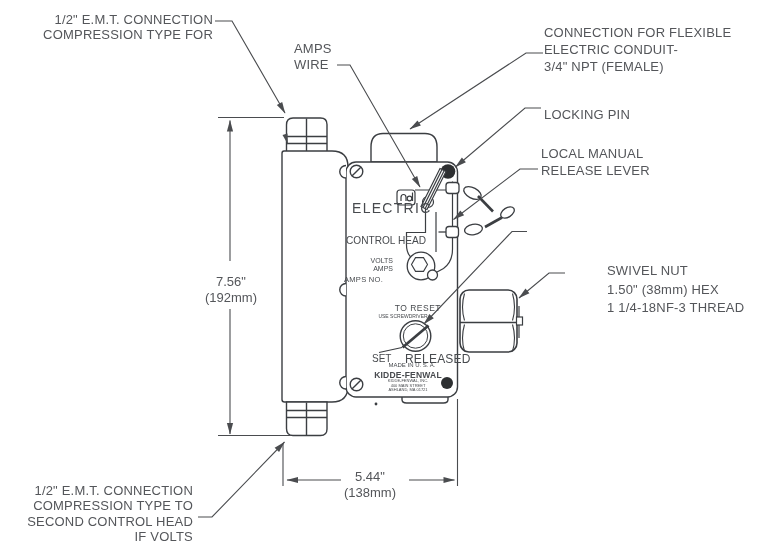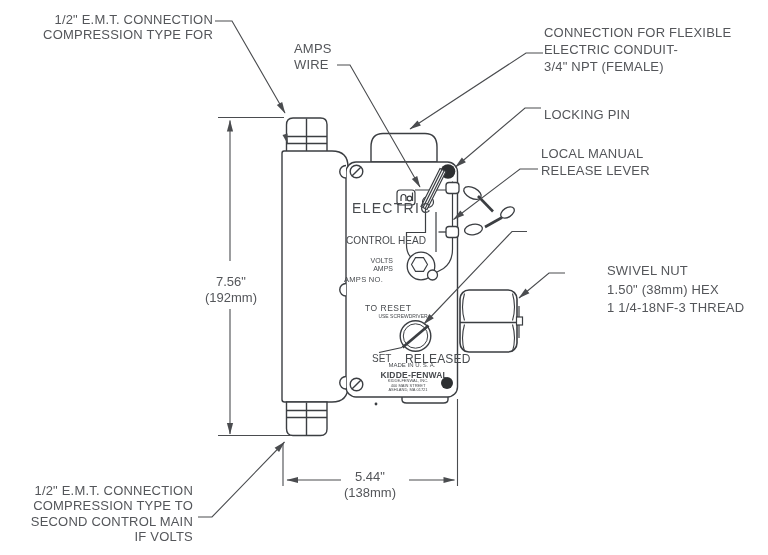--- a/index.html
+++ b/index.html
@@ -180,43 +180,43 @@
 
 <div class="lbl lh18" style="left:567px;top:262px;margin-left:40px;">
   <div>SWIVEL NUT</div>
   <div>1.50" (38mm) HEX</div>
   <div>1 1/4-18NF-3 THREAD</div>
 </div>
 
 <div class="lbl ra lh15" style="right:575px;top:483px;">
   <div>1/2" E.M.T. CONNECTION</div>
   <div>COMPRESSION TYPE TO</div>
-  <div>SECOND CONTROL MAIN</div>
+  <div>SECOND CONTROL HEAD</div>
   <div>IF VOLTS</div>
 </div>
 
 <div class="dim" style="left:171px;top:274px;">
   <div>7.56"</div>
   <div>(192mm)</div>
 </div>
 <div class="dim" style="left:310px;top:469px;">
   <div>5.44"</div>
   <div>(138mm)</div>
 </div>
 
 <div class="pt" style="left:352px;top:200px;font-size:14px;letter-spacing:1.3px;">ELECTRIC</div>
 <div class="pt" style="left:346px;top:233.5px;font-size:11.5px;transform:scaleX(.88);transform-origin:left top;">CONTROL HEAD</div>
 <div class="pt" style="right:375px;top:256.5px;font-size:7px;">VOLTS</div>
 <div class="pt" style="right:375px;top:265px;font-size:7px;">AMPS</div>
 <div class="pt" style="left:344px;top:274.5px;font-size:7.5px;letter-spacing:.3px;">AMPS NO.</div>
-<div class="pt" style="left:365px;width:76px;text-align:left;top:302.5px;font-size:8.5px;letter-spacing:.5px;">TO RESET</div>
+<div class="pt" style="left:365px;width:76px;text-align:right;top:302.5px;font-size:8.5px;letter-spacing:.5px;">TO RESET</div>
 <div class="pt" style="left:365px;width:76px;text-align:center;top:313px;font-size:5px;">USE SCREWDRIVER</div>
 <div class="pt" style="left:372px;top:353px;font-size:10px;">SET</div>
 <div class="pt" style="left:405px;top:352px;font-size:12px;letter-spacing:.2px;">RELEASED</div>
 <div class="pt" style="left:372px;width:80px;text-align:center;top:361.5px;font-size:6px;">MADE IN U. S. A.</div>
-<div class="pt" style="left:368px;width:80px;text-align:right;top:369.5px;font-size:8.5px;font-weight:700;letter-spacing:.2px;">KIDDE-FENWAL</div>
+<div class="pt" style="left:368px;width:80px;text-align:center;top:369.5px;font-size:8.5px;font-weight:700;letter-spacing:.2px;">KIDDE-FENWAL</div>
 <div class="pt" style="left:368px;width:80px;text-align:center;top:379px;font-size:4px;line-height:4.6px;">
   <div>KIDDE-FENWAL, INC.</div>
   <div>400 MAIN STREET</div>
   <div>ASHLAND, MA 01721</div>
 </div>
 
 </div>
 
 </body></html>

